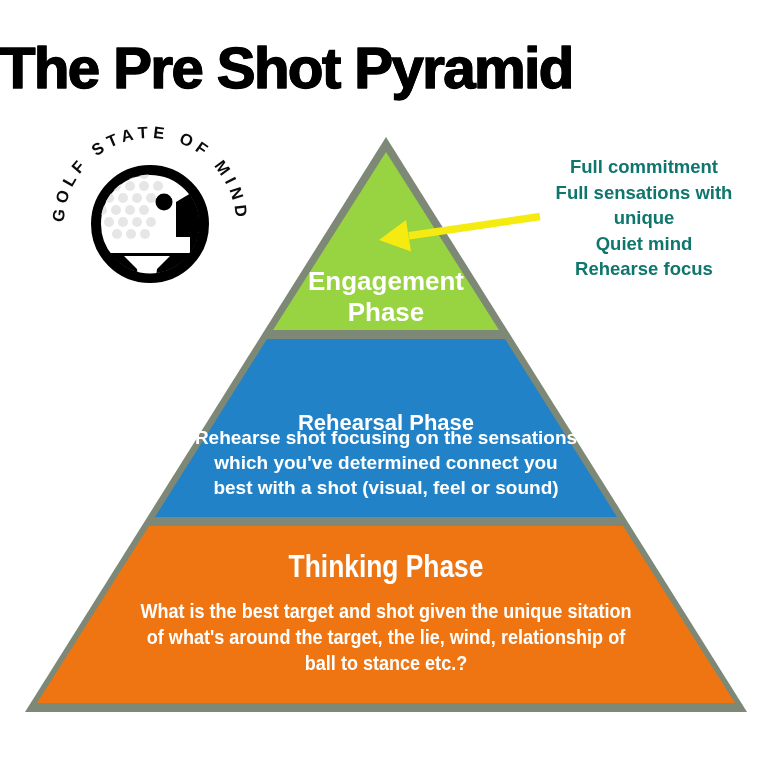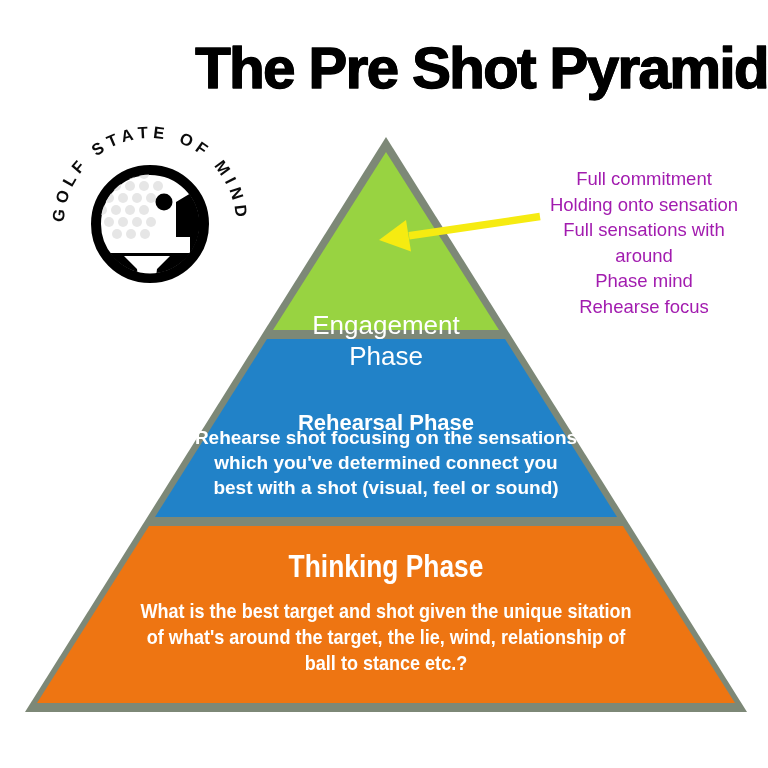--- a/index.html
+++ b/index.html
@@ -1,41 +1,41 @@
 <!DOCTYPE html>
 <html><head>
 <meta charset="utf-8">
 <style>
   html,body{margin:0;padding:0;background:#fff;}
   .canvas{
     position:relative;width:768px;height:768px;background:#ffffff;overflow:hidden;
     font-family:"Liberation Sans", sans-serif;
   }
   .title{
-    position:absolute;left:0;top:34px;width:768px;text-align:right;
+    position:absolute;left:0;top:34px;width:768px;text-align:left;
     font-size:58px;font-weight:bold;letter-spacing:-1.5px;color:#000;
     -webkit-text-stroke:1.3px #000;
     text-shadow:0.6px 0 0 #000,-0.6px 0 0 #000;
   }
   .pyr-svg,.logo-svg{position:absolute;}
   .pyr-svg{left:0;top:0;width:768px;height:768px;}
   .logo-svg{left:35px;top:110px;width:230px;height:230px;}
   .logo-arc{
     font-family:"Liberation Sans", sans-serif;font-size:16.5px;font-weight:bold;
     letter-spacing:5px;fill:#0b0b0b;
   }
   .ptext{position:absolute;color:#fff;text-align:center;white-space:pre-line;}
-  .engagement-label{left:236px;top:266px;width:300px;font-size:26px;font-weight:normal;line-height:31px;margin-top:44px;}
+  .engagement-label{left:236px;top:266px;width:300px;font-size:26px;font-weight:bold;line-height:31px;}
   .rehearsal-heading{left:186px;top:410px;width:400px;font-size:22px;font-weight:bold;}
   .rehearsal-body{left:146px;top:425px;width:480px;font-size:19px;font-weight:bold;line-height:25px;}
   .thinking-heading{left:186px;top:549px;width:400px;font-size:31px;font-weight:bold;transform:scaleX(0.85);}
   .thinking-body{left:66px;top:598px;width:640px;font-size:20.5px;font-weight:bold;line-height:26px;transform:scaleX(0.88);}
   .annotation{
-    position:absolute;left:520px;top:166px;width:248px;text-align:center;
-    color:#a21caf;font-size:18.5px;font-weight:normal;line-height:25.5px;
+    position:absolute;left:520px;top:154px;width:248px;text-align:center;
+    color:#0f766e;font-size:18.5px;font-weight:bold;line-height:25.5px;
   }
 </style>
 </head>
 <body>
 
 <div class="canvas">
 
   <div class="title">The Pre Shot Pyramid</div>
 
   <svg class="logo-svg" viewBox="0 0 230 230">
@@ -102,20 +102,19 @@
 which you've determined connect you
 best with a shot (visual, feel or sound)</div>
 
   <div class="ptext thinking-heading">Thinking Phase</div>
   <div class="ptext thinking-body">What is the best target and shot given the unique sitation
 of what's around the target, the lie, wind, relationship of
 ball to stance etc.?</div>
 
   <div class="annotation">
     <div>Full commitment</div>
-    <div>Holding onto sensation</div>
     <div>Full sensations with</div>
-    <div>around</div>
-    <div>Phase mind</div>
+    <div>unique</div>
+    <div>Quiet mind</div>
     <div>Rehearse focus</div>
   </div>
 
 </div>
 
 </body></html>

